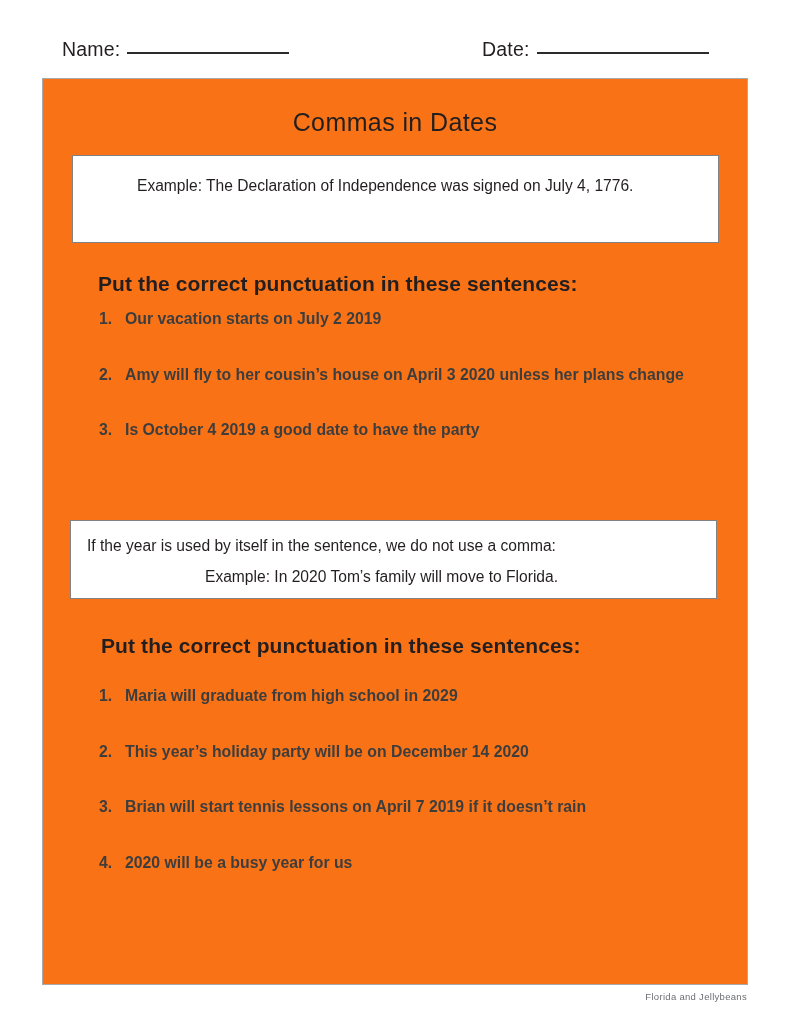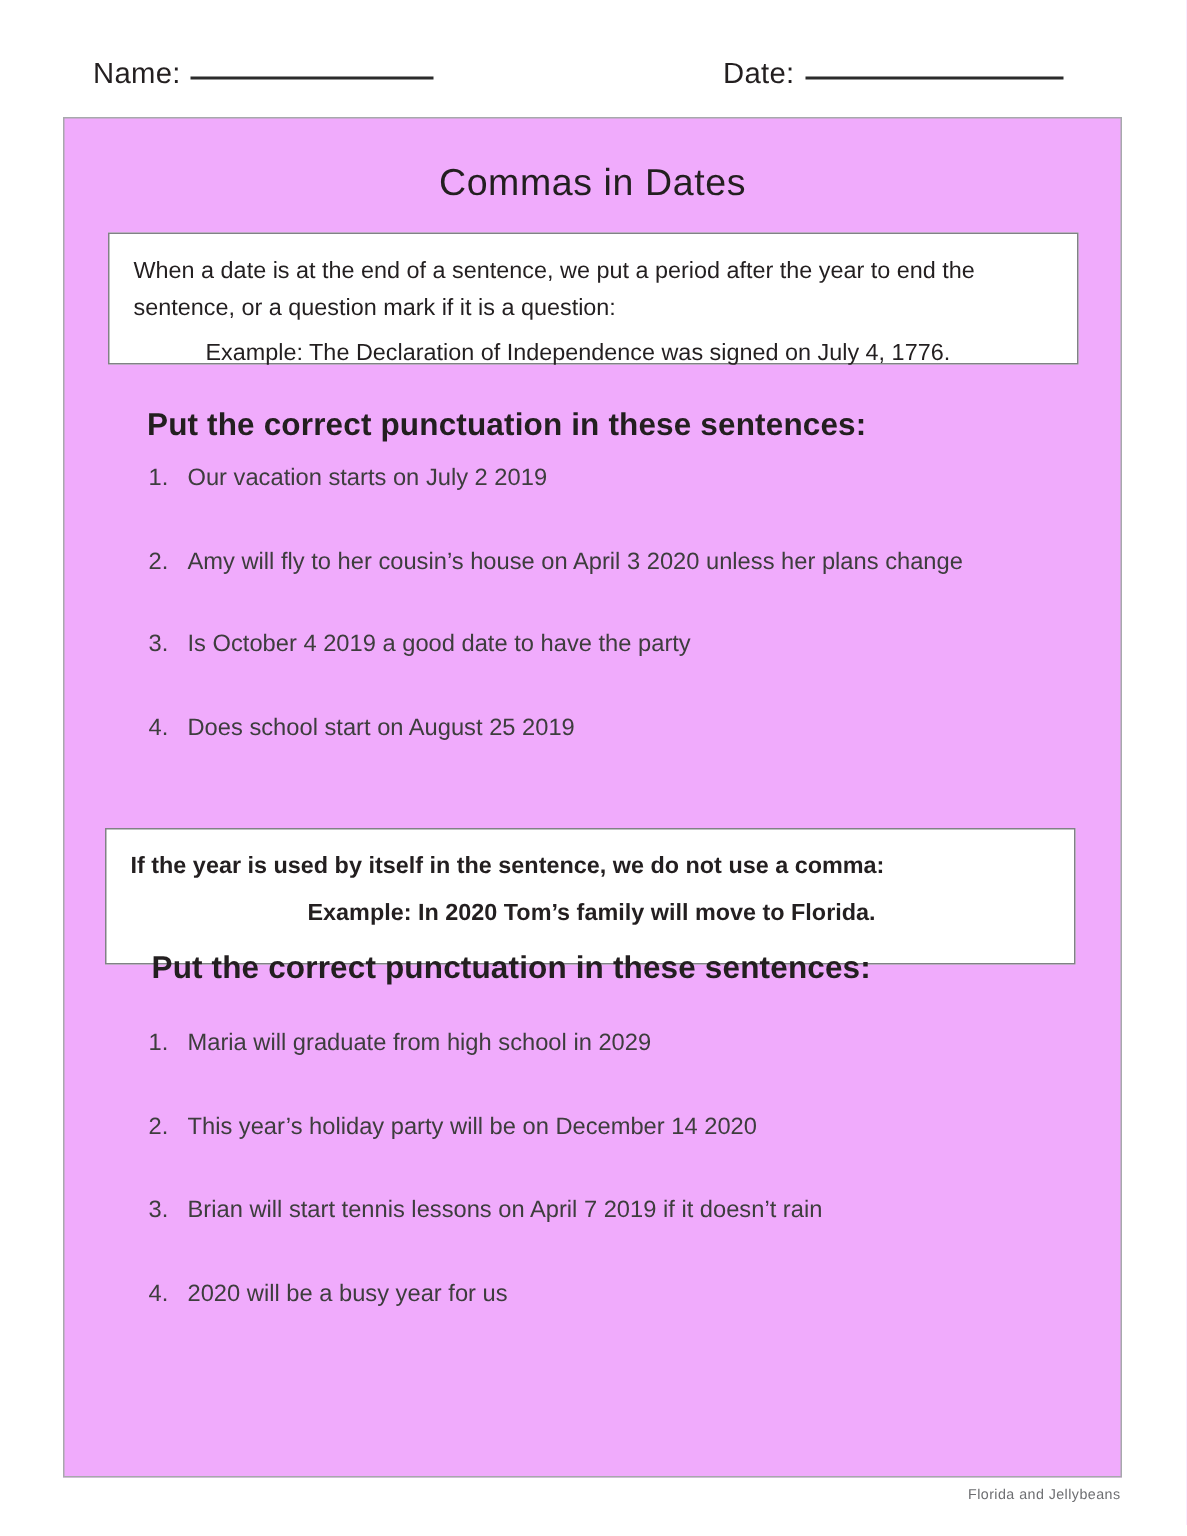--- a/index.html
+++ b/index.html
@@ -50,21 +50,21 @@
 
   
   .page-frame {
     position: absolute;
     left: 42px;
     top: 78px;
     width: 706px;
     height: 907px;
     border: 1.6px solid #a7a9ac;
     box-sizing: border-box;
-    background: #f0abfc;
+    background: #f97316;
   }
 
   
   .sheet-title {
     position: absolute;
     left: 0;
     top: 29px;
     width: 100%;
     text-align: center;
     font-size: 25px;
@@ -81,24 +81,23 @@
     padding: 12px 16px 12px 16px;
   }
   .rule-box-1 {
     left: 29px;
     top: 76px;
     width: 647px;
     height: 88px;
   }
   .rule-box-2 {
     left: 27px;
-    top: 473px;
+    top: 441px;
     width: 647px;
-    height: 91px;
-    font-weight: bold;
+    height: 79px;
   }
   .rule-text {
     font-size: 15.6px;
     line-height: 25px;
     color: #231f20;
     margin: 0;
   }
   .rule-example {
     font-size: 15.6px;
     line-height: 25px;
@@ -122,20 +121,21 @@
   }
   .heading-1 { left: 55px; top: 193px; }
   .heading-2 { left: 58px; top: 555px; }
 
   
   .question-list {
     position: absolute;
     margin: 0;
     padding: 0;
     list-style: none;
+    font-weight: bold;
   }
   .list-1 { left: 56px; top: 230px; }
   .list-2 { left: 56px; top: 607px; }
   .question-item {
     position: relative;
     height: 55.5px;
     font-size: 15.8px;
     color: #3d3d3d;
     white-space: nowrap;
     line-height: 20px;
@@ -171,38 +171,34 @@
     <span class="field-label">Date:</span>
     <span class="field-rule rule-date"></span>
   </div>
 </div>
 
 <div class="page-frame">
 
   <div class="sheet-title">Commas in Dates</div>
 
   <div class="rule-box rule-box-1">
-    <p class="rule-text">When a date is at the end of a sentence, we put a period after the year to end the sentence, or a question mark if it is a question:</p>
     <p class="rule-example">Example:  The Declaration of Independence was signed on July 4, 1776.</p>
   </div>
 
   <div class="section-heading heading-1">Put the correct punctuation in these sentences:</div>
 
   <ol class="question-list list-1">
     <li class="question-item">
       <span class="q-num">1.</span><span class="q-text">Our vacation starts on July 2  2019</span>
     </li>
     <li class="question-item">
       <span class="q-num">2.</span><span class="q-text">Amy will fly to her cousin’s house on April 3  2020  unless her plans change</span>
     </li>
     <li class="question-item">
       <span class="q-num">3.</span><span class="q-text">Is October 4  2019  a good date to have the party</span>
-    </li>
-    <li class="question-item">
-      <span class="q-num">4.</span><span class="q-text">Does school start on August 25  2019</span>
     </li>
   </ol>
 
   <div class="rule-box rule-box-2">
     <p class="rule-text">If the year is used by itself in the sentence, we do not use a comma:</p>
     <p class="rule-example">Example:  In 2020 Tom’s family will move to Florida.</p>
   </div>
 
   <div class="section-heading heading-2">Put the correct punctuation in these sentences:</div>
 

